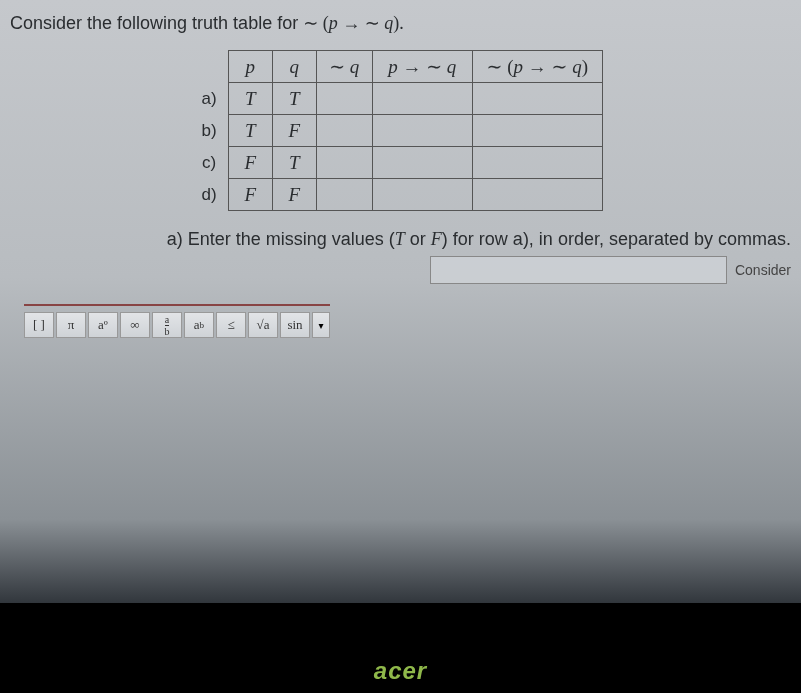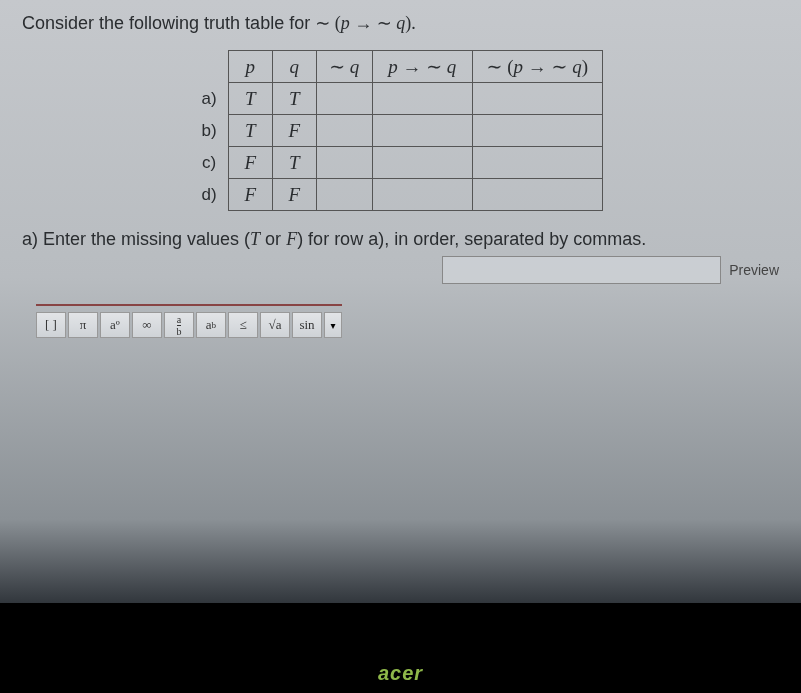--- a/index.html
+++ b/index.html
@@ -6,21 +6,21 @@
     body {
       width: 801px;
       height: 693px;
       font-family: 'Times New Roman', serif;
       background: linear-gradient(180deg, #c5c8cc 0%, #b8bcc0 40%, #8a9095 75%, #2a2f35 88%, #000 100%);
       color: #2a2d30;
       overflow: hidden;
       position: relative;
     }
     .content {
-      padding: 12px 22px;
+      padding: 12px 10px;
     }
     .prompt-line {
       font-family: Arial, sans-serif;
       font-size: 18px;
       margin-bottom: 16px;
     }
     .math-ital { font-style: italic; font-family: 'Times New Roman', serif; }
     .math-roman { font-family: 'Times New Roman', serif; }
     .truth-table {
       border-collapse: collapse;
@@ -37,20 +37,21 @@
     .tt-label { width: 30px; border: none !important; text-align: right; padding-right: 8px; font-family: Arial, sans-serif; font-size: 17px;}
     .tt-p, .tt-q { width: 44px; }
     .tt-nq { width: 56px; }
     .tt-impl { width: 100px; }
     .tt-neg { width: 130px; }
 
     .question {
       font-family: Arial, sans-serif;
       font-size: 18px;
       margin: 10px 0 6px 0;
+      text-align: right;
     }
     .input-row {
       display: flex;
       align-items: center;
       margin-bottom: 14px;
     }
     .answer-input {
       width: 300px;
       height: 28px;
       border: 1px solid #888;
@@ -99,21 +100,21 @@
       bottom: 0; left: 0; right: 0;
       height: 90px;
       background: #000;
     }
     .logo {
       position: absolute;
       bottom: 8px;
       left: 50%;
       transform: translateX(-50%);
       font-family: Arial, sans-serif;
-      font-size: 20px;
+      font-size: 24px;
       font-weight: bold;
       color: #8fb84a;
       font-style: italic;
       letter-spacing: 1px;
     }
     sup { font-size: 0.7em; }
   </style>
 </head>
 <body>
 
@@ -166,21 +167,21 @@
       <td></td>
     </tr>
   </tbody>
     </table>
 
   <div class="question">
     a) Enter the missing values (<span class="math-ital">T</span> or <span class="math-ital">F</span>) for row a), in order, separated by commas.
   </div>
   <div class="input-row">
     <input class="answer-input" style="">
-    <span class="preview-label">Preview</span>
+    <span class="preview-label">Consider</span>
   </div>
 
   <div class="toolbar">
     <button class="tb-btn">[ ]</button>
     <button class="tb-btn">π</button>
     <button class="tb-btn">aº</button>
     <button class="tb-btn">∞</button>
     <button class="tb-btn">
         <span style="display:inline-block;line-height:0.9"><span style="border-bottom:1px solid #333;font-size:10px">a</span><br><span style="font-size:10px">b</span></span>
       </button>

